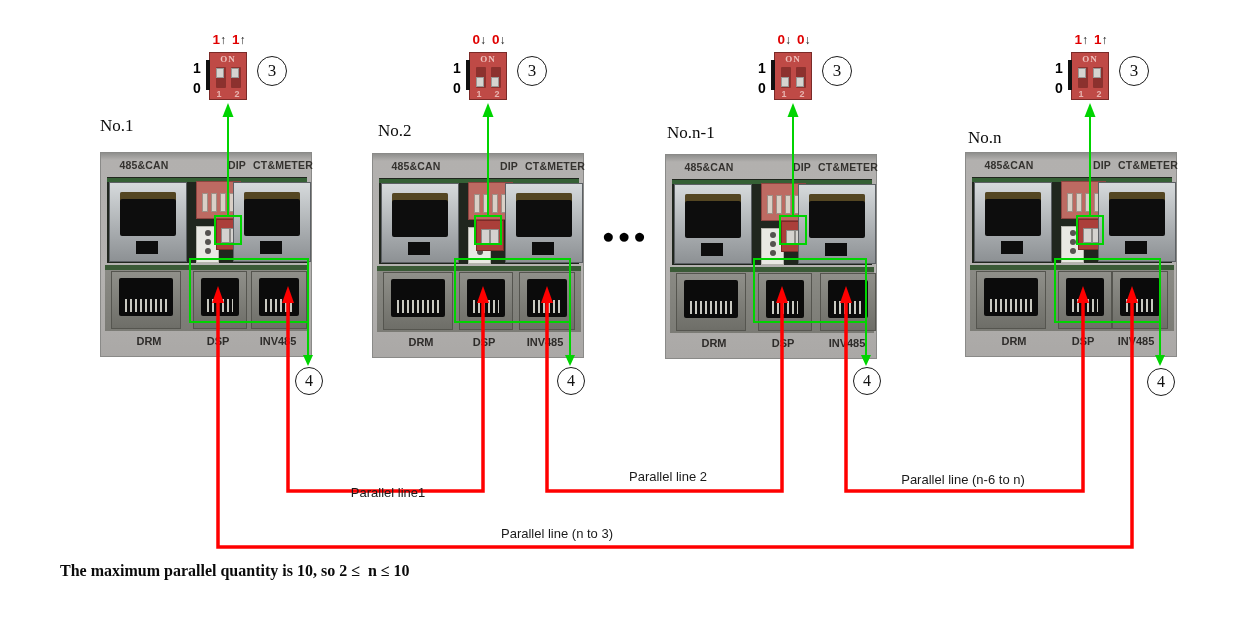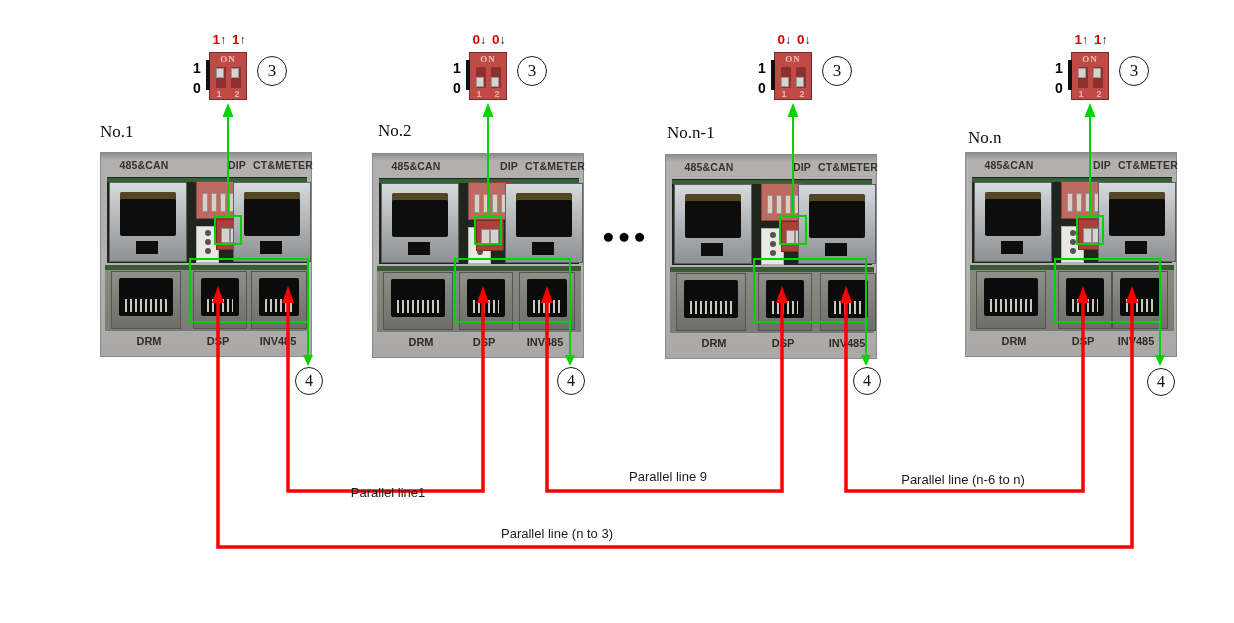--- a/index.html
+++ b/index.html
@@ -158,21 +158,21 @@
           <div class="knob"></div>
         </div>
       <div class="dpins">
           <span>1</span>
           <span>2</span>
         </div>
     </div>
     <div class="circ c3">3</div>
   </div>
 
-  <div class="ptitle" style="left:100px;top:122px">No.1</div>
+  <div class="ptitle" style="left:100px;top:116px">No.1</div>
   <div class="ptitle" style="left:378px;top:121px">No.2</div>
   <div class="ptitle" style="left:667px;top:123px">No.n-1</div>
   <div class="ptitle" style="left:968px;top:128px">No.n</div>
 
   <div class="panel" style="left:100px;top:152px">
     <span class="ptl" style="left:43px">485&amp;CAN</span>
     <span class="ptl" style="left:136px">DIP</span>
     <span class="ptl" style="left:182px">CT&amp;METER</span>
     <div class="p-mid">
       <div class="mj" style="left:2px"></div>
@@ -357,18 +357,19 @@
       <polygon points="1132,286 1126,303 1138,303"></polygon>
     </g>
   </svg>
 
   <div class="circ c4" style="left:295px;top:367px">4</div>
   <div class="circ c4" style="left:557px;top:367px">4</div>
   <div class="circ c4" style="left:853px;top:367px">4</div>
   <div class="circ c4" style="left:1147px;top:368px">4</div>
 
   <div class="pl" style="left:388px;top:485px">Parallel line1</div>
-  <div class="pl" style="left:668px;top:469px">Parallel line 9</div>
+  <div class="pl" style="left:668px;top:469px">Parallel line 2</div>
   <div class="pl" style="left:963px;top:472px">Parallel line (n-6 to n)</div>
   <div class="pl" style="left:557px;top:526px">Parallel line (n to 3)</div>
 
+  <div class="foot">The maximum parallel quantity is 10, so 2 ≤  n ≤ 10</div>
 
 </div>
 
 </body></html>

